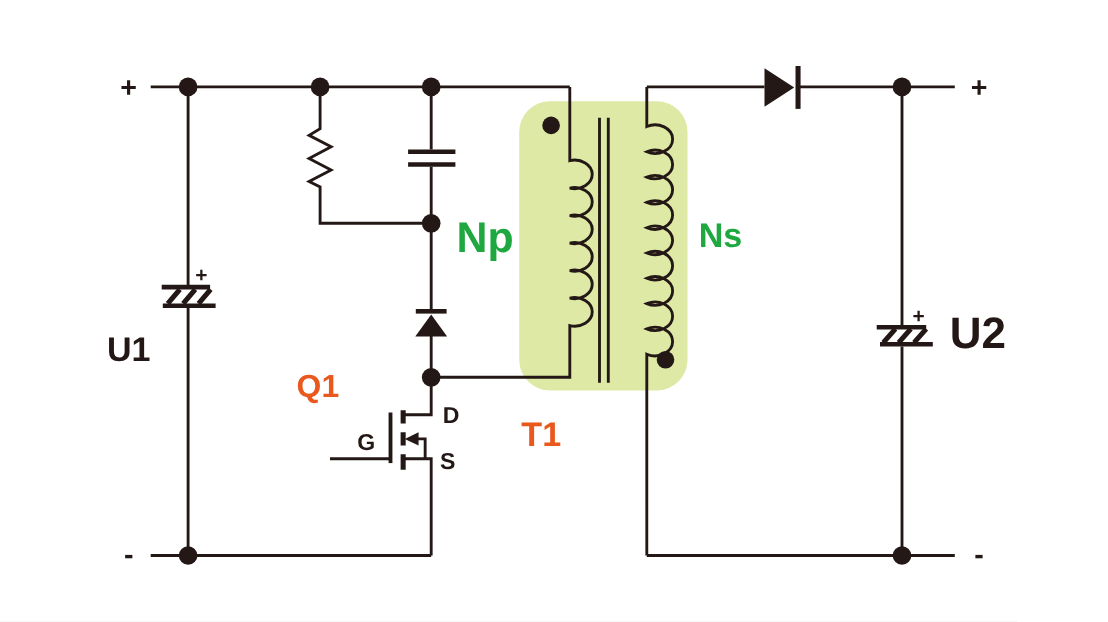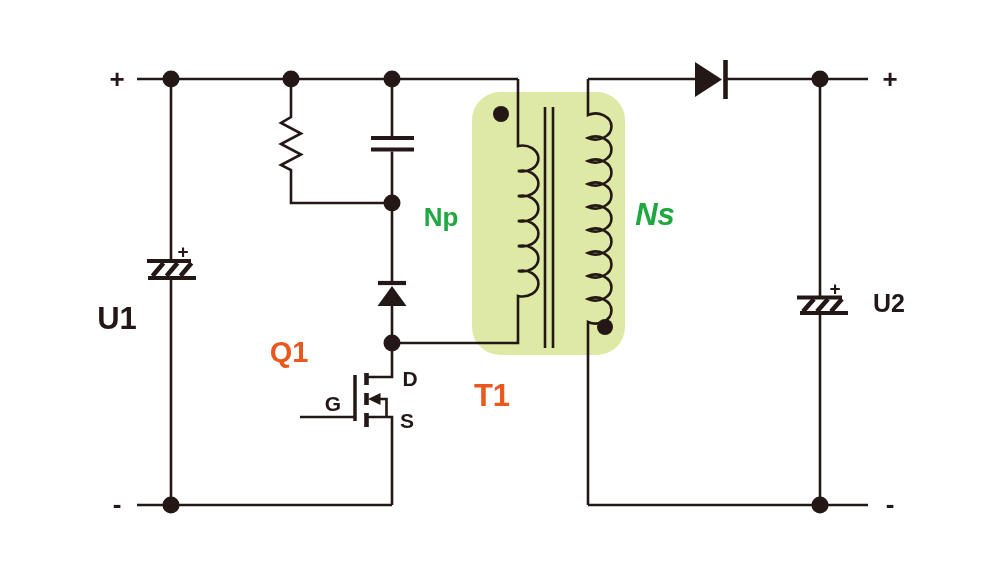--- a/index.html
+++ b/index.html
@@ -112,25 +112,25 @@
   </svg>
 
   <span class="lbl" style="left:117px;top:79px;font-size:26px;">+</span>
   <span class="lbl" style="left:117px;top:504px;font-size:26px;">-</span>
   <span class="lbl" style="left:890px;top:79px;font-size:26px;">+</span>
   <span class="lbl" style="left:890px;top:504px;font-size:26px;">-</span>
 
   <span class="lbl" style="left:117px;top:270px;font-size:31px;margin-top:48px;">U1</span>
   <span class="lbl" style="left:183px;top:251px;font-size:19px;">+</span>
 
-  <span class="lbl" style="left:889px;top:303px;font-size:25px;">U2</span>
+  <span class="lbl" style="left:889px;top:303px;font-size:40px;">U2</span>
   <span class="lbl" style="left:835px;top:288px;font-size:19px;">+</span>
 
   <span class="lbl orange" style="left:271px;top:352px;font-size:29px;margin-left:18px;">Q1</span>
   <span class="lbl" style="left:333px;top:403px;font-size:21px;">G</span>
   <span class="lbl" style="left:410px;top:378px;font-size:21px;">D</span>
   <span class="lbl" style="left:407px;top:420px;font-size:21px;">S</span>
 
   <span class="lbl orange" style="left:492px;top:395px;font-size:31px;">T1</span>
-  <span class="lbl green" style="left:441px;top:217px;font-size:26px;">Np</span>
-  <span class="lbl green" style="left:655px;top:214px;font-size:31px;font-style:italic;">Ns</span>
+  <span class="lbl green" style="left:441px;top:217px;font-size:39px;">Np</span>
+  <span class="lbl green" style="left:655px;top:214px;font-size:31px;">Ns</span>
 
 </div>
 
 </body></html>

